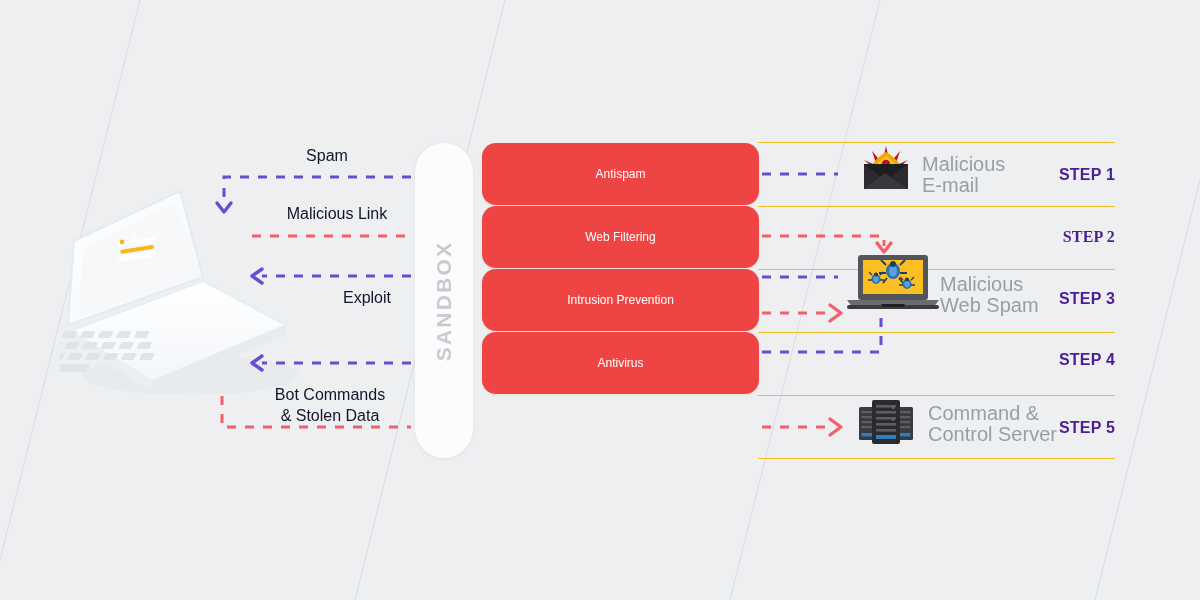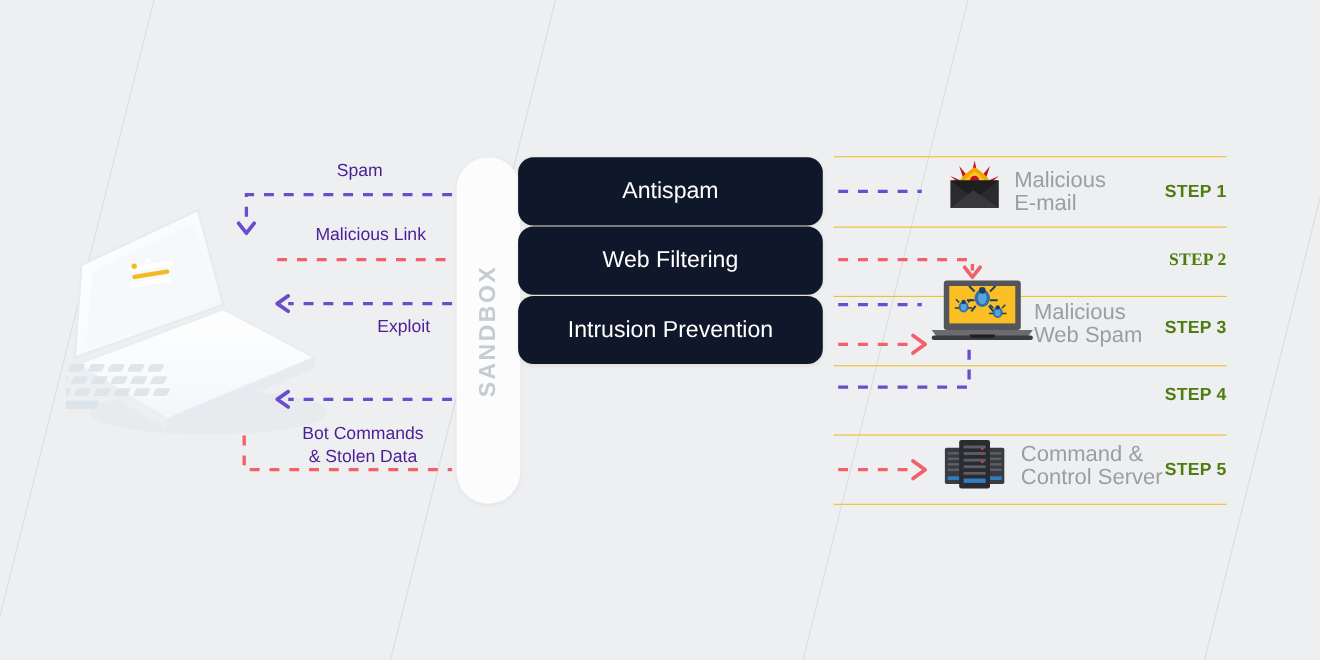--- a/index.html
+++ b/index.html
@@ -13,21 +13,21 @@
 
   
   .bg-lines{position:absolute;inset:0;width:1200px;height:600px;pointer-events:none;}
 
   
   .laptop-art{position:absolute;left:60px;top:185px;width:250px;height:220px;}
 
   
   .traffic-label{
     position:absolute;
-    color:#4c1d95;
+    color:#0f172a;
     font-size:16px;
     text-align:center;
     line-height:21px;
     white-space:nowrap;
   }
 
   
   .sandbox{
     position:absolute;left:415px;top:143px;
     width:58px;height:315px;
@@ -43,35 +43,35 @@
     transform:rotate(-90deg);
     color:#c6cbd2;
     font-size:21px;
     font-weight:bold;
     letter-spacing:2.2px;
     white-space:nowrap;
   }
 
   
   .pill{
-    position:absolute;left:471px;width:277px;height:62px;
-    background:#0f172a;border-radius:14px;
+    position:absolute;left:482px;width:277px;height:62px;
+    background:#ef4444;border-radius:14px;
     display:flex;align-items:center;justify-content:center;
-    color:#ffffff;font-size:21px;
+    color:#ffffff;font-size:12px;
     box-shadow:0 1px 3px rgba(170,130,20,.14);
   }
 
   
   .rule{
     position:absolute;left:758px;width:357px;height:1px;
     background:#f2b705;opacity:.85;
   }
   .step-label{
     position:absolute;right:85px;
-    color:#4d7c0f;font-size:16px;font-weight:bold;
+    color:#4c1d95;font-size:16px;font-weight:bold;
     letter-spacing:.2px;white-space:nowrap;
   }
   .endpoint-label{
     position:absolute;
     color:#9a9da3;font-size:20px;line-height:21px;
     text-align:left;white-space:nowrap;
   }
   .icon-box{position:absolute;}
 
   
@@ -170,20 +170,23 @@
 
   <div class="pill" style="top:143px;">
     <span>Antispam</span>
   </div>
   <div class="pill" style="top:206px;">
     <span>Web Filtering</span>
   </div>
   <div class="pill" style="top:269px;">
     <span>Intrusion Prevention</span>
   </div>
+  <div class="pill" style="top:332px;">
+    <span>Antivirus</span>
+  </div>
 
   <div class="rule" style="top:142px;"></div>
   <div class="rule" style="top:206px;"></div>
   <div class="rule" style="top:269px;"></div>
   <div class="rule" style="top:332px;"></div>
   <div class="rule" style="top:395px;"></div>
   <div class="rule" style="top:458px;"></div>
 
   <div class="step-label" style="top:166px;">
     <span>STEP 1</span>

